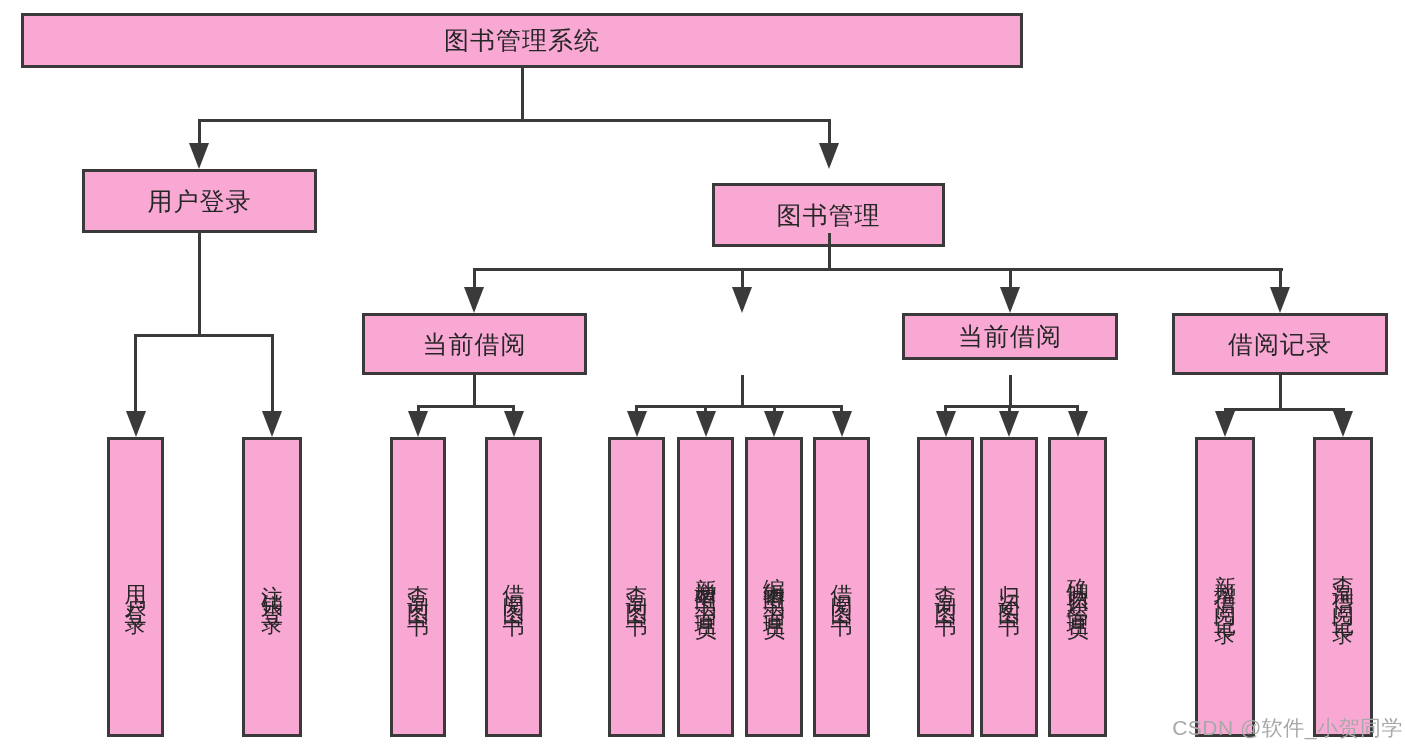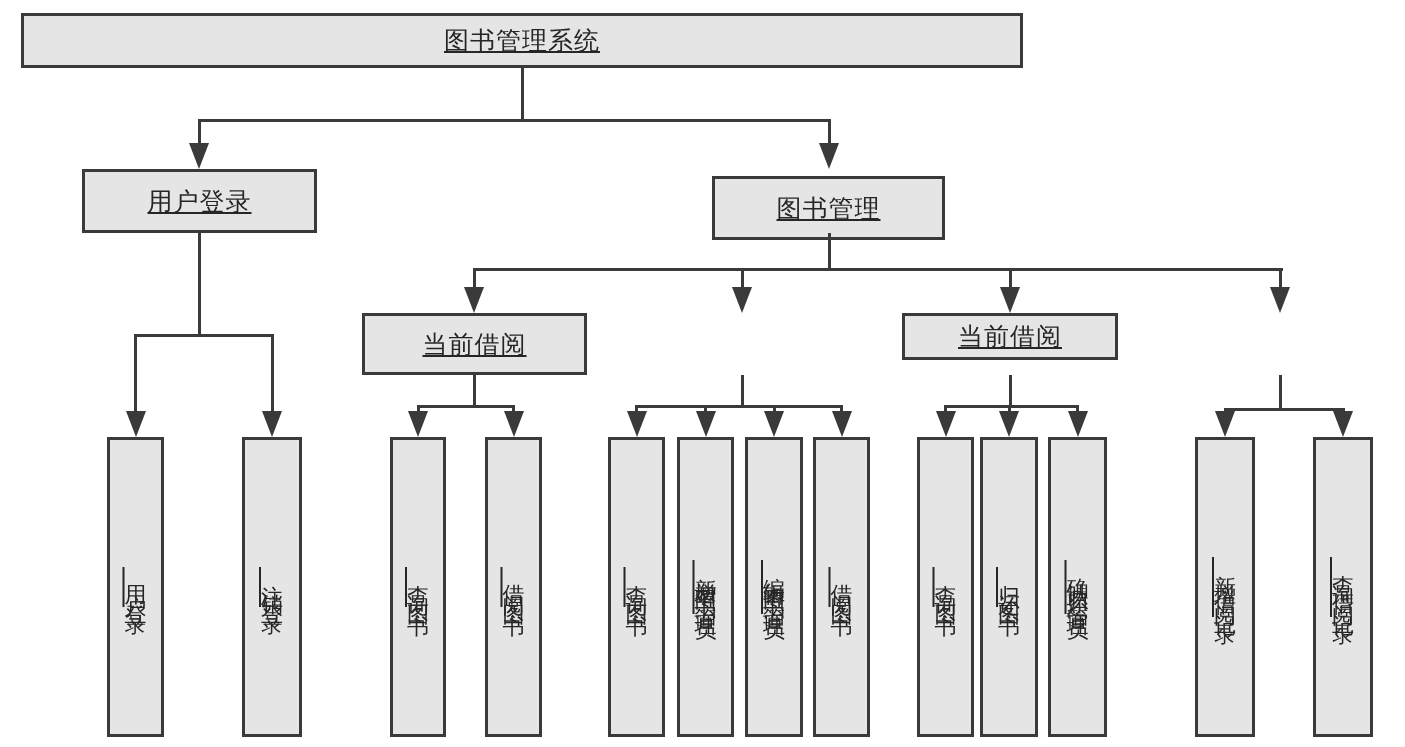--- a/index.html
+++ b/index.html
@@ -1,24 +1,24 @@
 <!DOCTYPE html>
 <html><head>
 <meta charset="utf-8">
 <style>
   html,body { margin:0; padding:0; background:#ffffff; }
   #canvas {
     position:relative; width:1405px; height:747px; background:#ffffff;
     font-family:"Liberation Sans","DejaVu Sans",sans-serif; overflow:hidden;
   }
   .box {
-    position:absolute; box-sizing:border-box; background:#e5e5e5;
+    position:absolute; box-sizing:border-box; background:#f9a8d4;
     border:3px solid #3a3a3a; color:#262626;
     display:flex; align-items:center; justify-content:center;
-    font-size:25px; letter-spacing:1px; white-space:nowrap;text-decoration:underline;
+    font-size:25px; letter-spacing:1px; white-space:nowrap;
   }
   .leaf {
     font-size:22px;
     writing-mode:vertical-rl; text-orientation:mixed;
     letter-spacing:10px; white-space:nowrap;
   }
   .leaf.tight { letter-spacing:6px; }
   .v { position:absolute; width:3px; background:#3a3a3a; }
   .h { position:absolute; height:3px; background:#3a3a3a; }
   .arr {
@@ -39,21 +39,21 @@
   <div class="box" style="left:21px;top:13px;width:1002px;height:55px">图书管理系统</div>
 
   <div class="v" style="left:520.5px;top:68px;height:53px"></div>
   <div class="h" style="left:197.5px;top:119px;width:633px"></div>
   <div class="v" style="left:197.5px;top:119px;height:28px"></div>
   <div class="arr" style="left:189px;top:143px"></div>
   <div class="v" style="left:827.5px;top:119px;height:28px"></div>
   <div class="arr" style="left:819px;top:143px"></div>
 
   <div class="box" style="left:82px;top:169px;width:235px;height:64px">用户登录</div>
-  <div class="box" style="left:712px;top:176px;width:233px;height:64px">图书管理</div>
+  <div class="box" style="left:712px;top:183px;width:233px;height:64px">图书管理</div>
 
   <div class="v" style="left:197.5px;top:233px;height:104px"></div>
   <div class="h" style="left:134px;top:334px;width:140px"></div>
   <div class="v" style="left:134px;top:334px;height:80px"></div>
   <div class="arr" style="left:125.5px;top:411px"></div>
   <div class="v" style="left:270.5px;top:334px;height:80px"></div>
   <div class="arr" style="left:262px;top:411px"></div>
 
   <div class="v" style="left:827.5px;top:233px;height:38px"></div>
   <div class="h" style="left:472.5px;top:268px;width:810px"></div>
@@ -61,20 +61,21 @@
   <div class="arr" style="left:464px;top:287px"></div>
   <div class="v" style="left:740.5px;top:268px;height:22px"></div>
   <div class="arr" style="left:732px;top:287px"></div>
   <div class="v" style="left:1008.5px;top:268px;height:22px"></div>
   <div class="arr" style="left:1000px;top:287px"></div>
   <div class="v" style="left:1278.5px;top:268px;height:22px"></div>
   <div class="arr" style="left:1270px;top:287px"></div>
 
   <div class="box" style="left:362px;top:313px;width:225px;height:62px">当前借阅</div>
   <div class="box" style="left:902px;top:313px;width:216px;height:47px">当前借阅</div>
+  <div class="box" style="left:1172px;top:313px;width:216px;height:62px">借阅记录</div>
 
   <div class="v" style="left:472.5px;top:375px;height:33px"></div>
   <div class="h" style="left:417px;top:405px;width:98px"></div>
   <div class="v" style="left:416.5px;top:405px;height:10px"></div>
   <div class="arr" style="left:408px;top:411px"></div>
   <div class="v" style="left:512px;top:405px;height:10px"></div>
   <div class="arr" style="left:503.5px;top:411px"></div>
 
   <div class="v" style="left:740.5px;top:375px;height:33px"></div>
   <div class="h" style="left:635px;top:405px;width:208px"></div>
@@ -114,14 +115,15 @@
   <div class="box leaf tight" style="left:745px;top:437px;width:58px;height:300px">编辑图书（管理员）</div>
   <div class="box leaf" style="left:813px;top:437px;width:57px;height:300px">借阅图书</div>
 
   <div class="box leaf" style="left:917px;top:437px;width:57px;height:300px">查询图书</div>
   <div class="box leaf" style="left:980px;top:437px;width:58px;height:300px">归还图书</div>
   <div class="box leaf tight" style="left:1048px;top:437px;width:59px;height:300px">确认归还（管理员）</div>
 
   <div class="box leaf" style="left:1195px;top:437px;width:60px;height:300px">新增借阅记录</div>
   <div class="box leaf" style="left:1313px;top:437px;width:60px;height:300px">查询借阅记录</div>
 
+  <div class="watermark">CSDN @软件_小贺同学</div>
 
 </div>
 
 </body></html>

